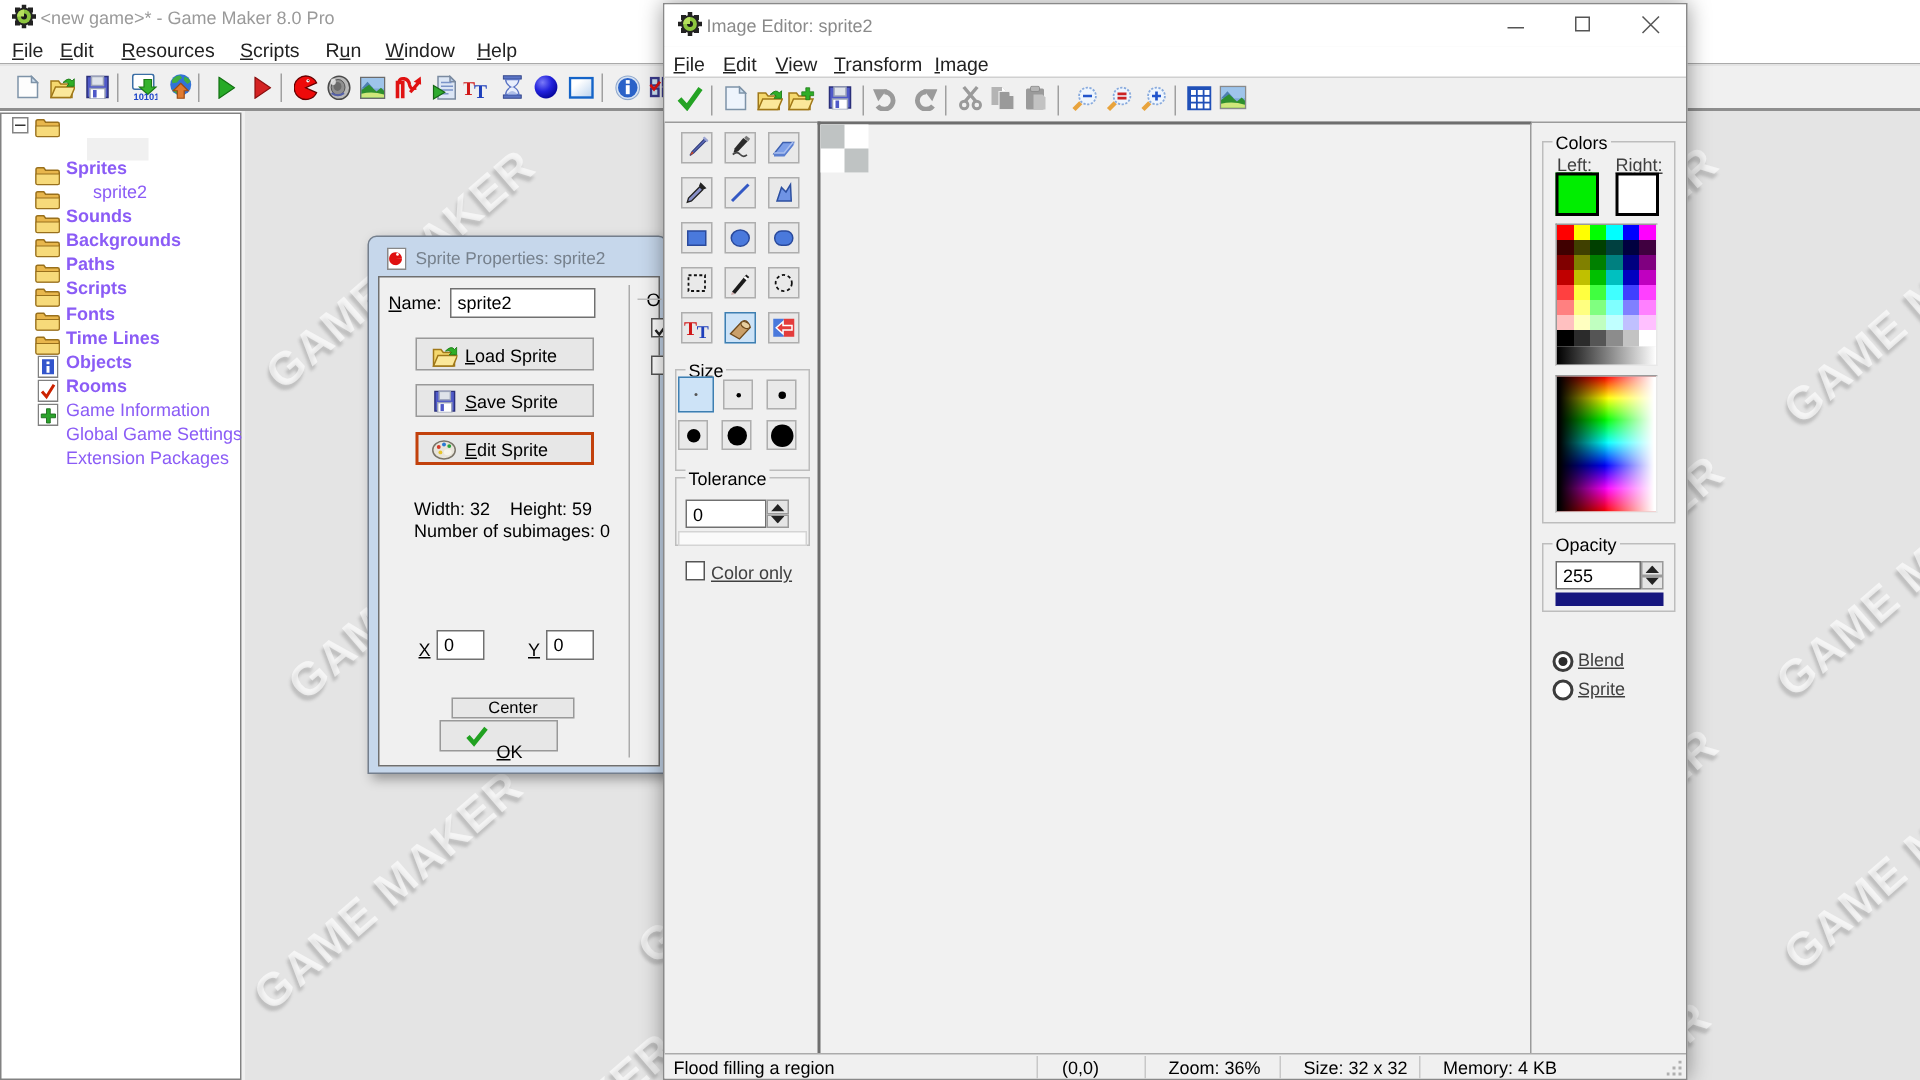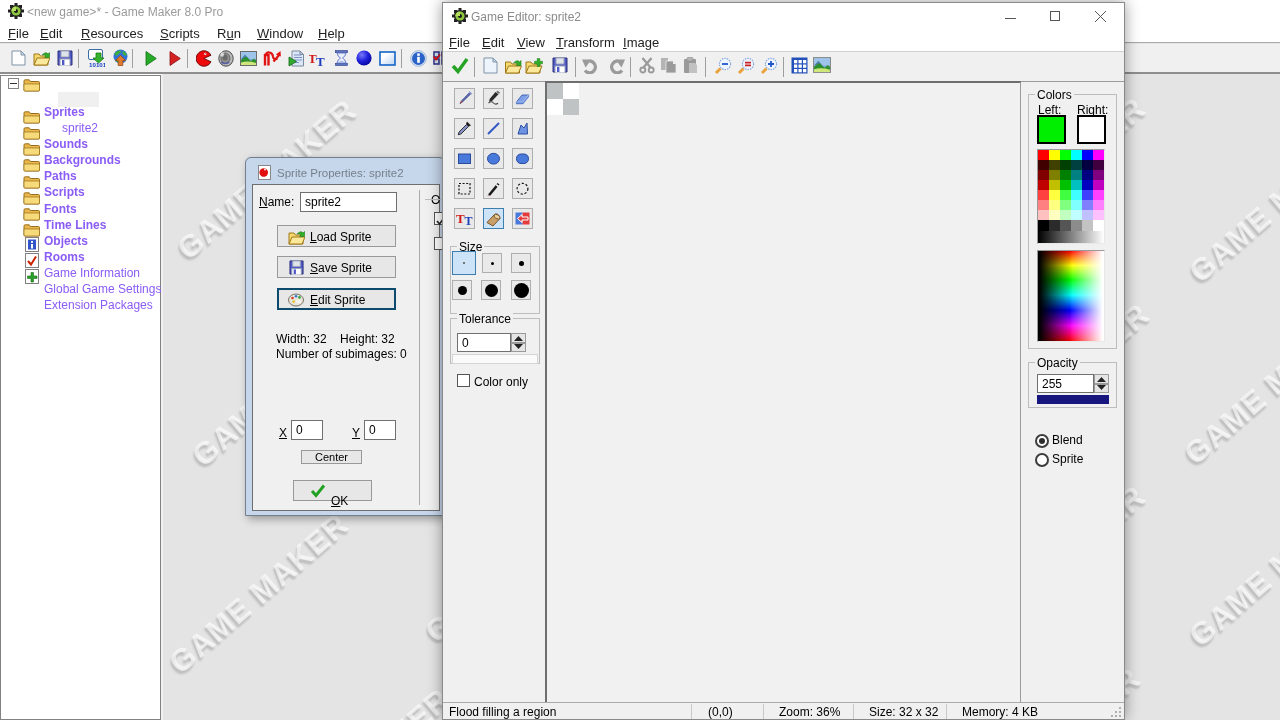--- a/index.html
+++ b/index.html
@@ -38,21 +38,21 @@
 #ed .emenu { left:0; top:28px; width:681px; height:21px; background:#fff; border-bottom:1px solid #d0d0d0; }
 #ed .emenu span { position:absolute; top:4px; font-size:13px; color:#222; }
 #ed .etool { left:0; top:50px; width:681px; height:29px; background:#f0f0f0; border-bottom:1px solid #9a9a9a; }
 .esep { position:absolute; top:4px; width:1px; height:20px; background:#9f9f9f; }
 .toolbtn { position:absolute; width:21px; height:21px; background:#e9e9e9; border:1px solid #aeaeae; }
 .toolbtn.sel { background:#cde3f7; border:1px solid #3e7fb1; }
 #canvas { left:102px; top:78px; width:476px; height:622px; background:#f1f1f1; border-top:2px solid #6e6e6e; border-left:2px solid #6e6e6e; border-right:1px solid #9a9a9a; }
 #estatus { left:0; top:699px; width:681px; height:17px; background:#f0f0f0; border-top:1px solid #ababab; font-size:12px; color:#000; }
 #estatus span { position:absolute; top:2px; }
 #estatus i { position:absolute; top:1px; width:1px; height:15px; background:#c8c8c8; }
-.rlbl { position:absolute; font-size:12px; color:#000000; white-space:nowrap; }
+.rlbl { position:absolute; font-size:12px; color:#404040; white-space:nowrap;text-decoration:underline; }
 .egrp { position:absolute; border:1px solid #bdbdbd; }
 .egrp .cap { position:absolute; top:-7px; left:6px; background:#f0f0f0; font-size:12px; padding:0 2px; white-space:nowrap; }
 .spin { position:absolute; width:15px; }
 .spin div { position:absolute; left:0; width:15px; height:50%; background:#e5e5e5; border:1px solid #9a9a9a; }
 .spin div.dn { top:50%; }
 .spin svg { position:absolute; left:3px; }
 .radio { position:absolute; width:14px; height:14px; border:2px solid #3c3c3c; border-radius:50%; background:#fff; }
 .radio.on::after { content:""; position:absolute; left:2px; top:2px; width:6px; height:6px; border-radius:50%; background:#2c2c2c; }
 .chk { position:absolute; width:13px; height:13px; background:#fff; border:1px solid #555; }
 </style>
@@ -328,39 +328,39 @@
     </div>
     <div class="btn97" style="left:24px;top:71px;width:119px;height:22px">
       <svg class="abs" style="left:11px;top:3px" width="15" height="15" viewBox="0 0 16 16">
           <path d="M1 1 h14 v14 h-14 z" fill="#4f59c8" stroke="#2a2f7a"></path>
           <rect x="4" y="1" width="8" height="6" fill="#dfe3ea" stroke="#9aa2b8"></rect>
           <rect x="3" y="9" width="10" height="7" fill="#fff" stroke="#9aa2b8"></rect>
           <rect x="5" y="10" width="2.4" height="5" fill="#4f59c8"></rect>
         </svg>
       <span class="abs" style="left:32px;top:4px"><u class="u">S</u>ave Sprite</span>
     </div>
-    <div class="btn97" style="left:24px;top:103px;width:119px;height:22px;border:2px solid #0c4a6e">
+    <div class="btn97" style="left:24px;top:103px;width:119px;height:22px;border:2px solid #c2410c">
       <svg class="abs" style="left:9px;top:2px" width="17" height="15" viewBox="0 0 17 15">
           <ellipse cx="8" cy="8" rx="7.5" ry="6" fill="#e8e4da" stroke="#7a7468"></ellipse>
           <ellipse cx="10.5" cy="9.5" rx="2.6" ry="2" fill="#f6f3ea"></ellipse>
           <circle cx="4.5" cy="6" r="1.3" fill="#d43c2a"></circle>
           <circle cx="8" cy="4.3" r="1.3" fill="#2a7ad4"></circle>
           <circle cx="11.5" cy="5.4" r="1.3" fill="#2aa43c"></circle>
           <circle cx="5.6" cy="9.6" r="1.3" fill="#e8c52a"></circle>
         </svg>
       <span class="abs" style="left:31px;top:3px"><u class="u">E</u>dit Sprite</span>
     </div>
     <span class="lbl" style="left:23px;top:147px">Width: 32</span>
-    <span class="lbl" style="left:87px;top:147px">Height: 32</span>
+    <span class="lbl" style="left:87px;top:147px">Height: 59</span>
     <span class="lbl" style="left:23px;top:162px">Number of subimages: 0</span>
     <span class="lbl" style="left:26px;top:241px"><u class="u">X</u></span>
     <div class="tfield" style="left:38px;top:235px;width:32px;height:20px">0</div>
     <span class="lbl" style="left:99px;top:241px"><u class="u">Y</u></span>
     <div class="tfield" style="left:111px;top:235px;width:32px;height:20px">0</div>
-    <div class="btn97" style="left:48px;top:265px;width:61px;height:14px;font-size:11px">Center</div>
+    <div class="btn97" style="left:48px;top:280px;width:82px;height:14px;font-size:11px">Center</div>
     <div class="btn97" style="left:40px;top:295px;width:79px;height:21px">
       <svg class="abs" style="left:16px;top:3px" width="16" height="14" viewBox="0 0 16 14">
           <path d="M2 7 l4 4.5 L14 1.5" fill="none" stroke="#21a121" stroke-width="3"></path>
         </svg>
       <span class="abs" style="left:37px;top:13px"><u class="u">O</u>K</span>
     </div>
     <div class="abs" style="left:166px;top:5px;width:1px;height:315px;background:#ababab"></div>
     <span class="lbl" style="left:178px;top:8px">O</span>
     <div class="abs" style="left:172px;top:14px;width:16px;height:1px;background:#bdbdbd"></div>
     <div class="chk" style="left:181px;top:27px"><svg width="11" height="11" viewBox="0 0 11 11">
@@ -383,21 +383,21 @@
             <rect x="2" y="2" width="3.4" height="3.4"></rect>
             <rect x="10.6" y="2" width="3.4" height="3.4"></rect>
             <rect x="2" y="10.6" width="3.4" height="3.4"></rect>
             <rect x="10.6" y="10.6" width="3.4" height="3.4"></rect>
           </g>
           <circle cx="8" cy="8" r="4.6" fill="#8dc63f"></circle>
           <circle cx="8" cy="8" r="2" fill="#1a1a1a"></circle>
           <path d="M8 8 L8 3.4 A4.6 4.6 0 0 0 3.4 8 Z" fill="#b6e05e"></path>
         </g>
       </svg>
-    <span class="abs" style="left:28px;top:7px;font-size:12px;color:#8a8a8a">Game Editor: sprite2</span>
+    <span class="abs" style="left:28px;top:7px;font-size:12px;color:#8a8a8a">Image Editor: sprite2</span>
     <div class="abs" style="left:562px;top:15px;width:11px;height:1px;background:#555"></div>
     <div class="abs" style="left:607px;top:8px;width:10px;height:10px;border:1px solid #555"></div>
     <svg class="abs" style="left:651px;top:7px" width="13" height="13" viewBox="0 0 13 13">
         <path d="M1 1 L12 12 M12 1 L1 12" stroke="#555" stroke-width="1"></path>
       </svg>
   </div>
   <div class="emenu abs">
     <span style="left:6px"><u class="u">F</u>ile</span>
     <span style="left:39px"><u class="u">E</u>dit</span>
     <span style="left:74px"><u class="u">V</u>iew</span>

